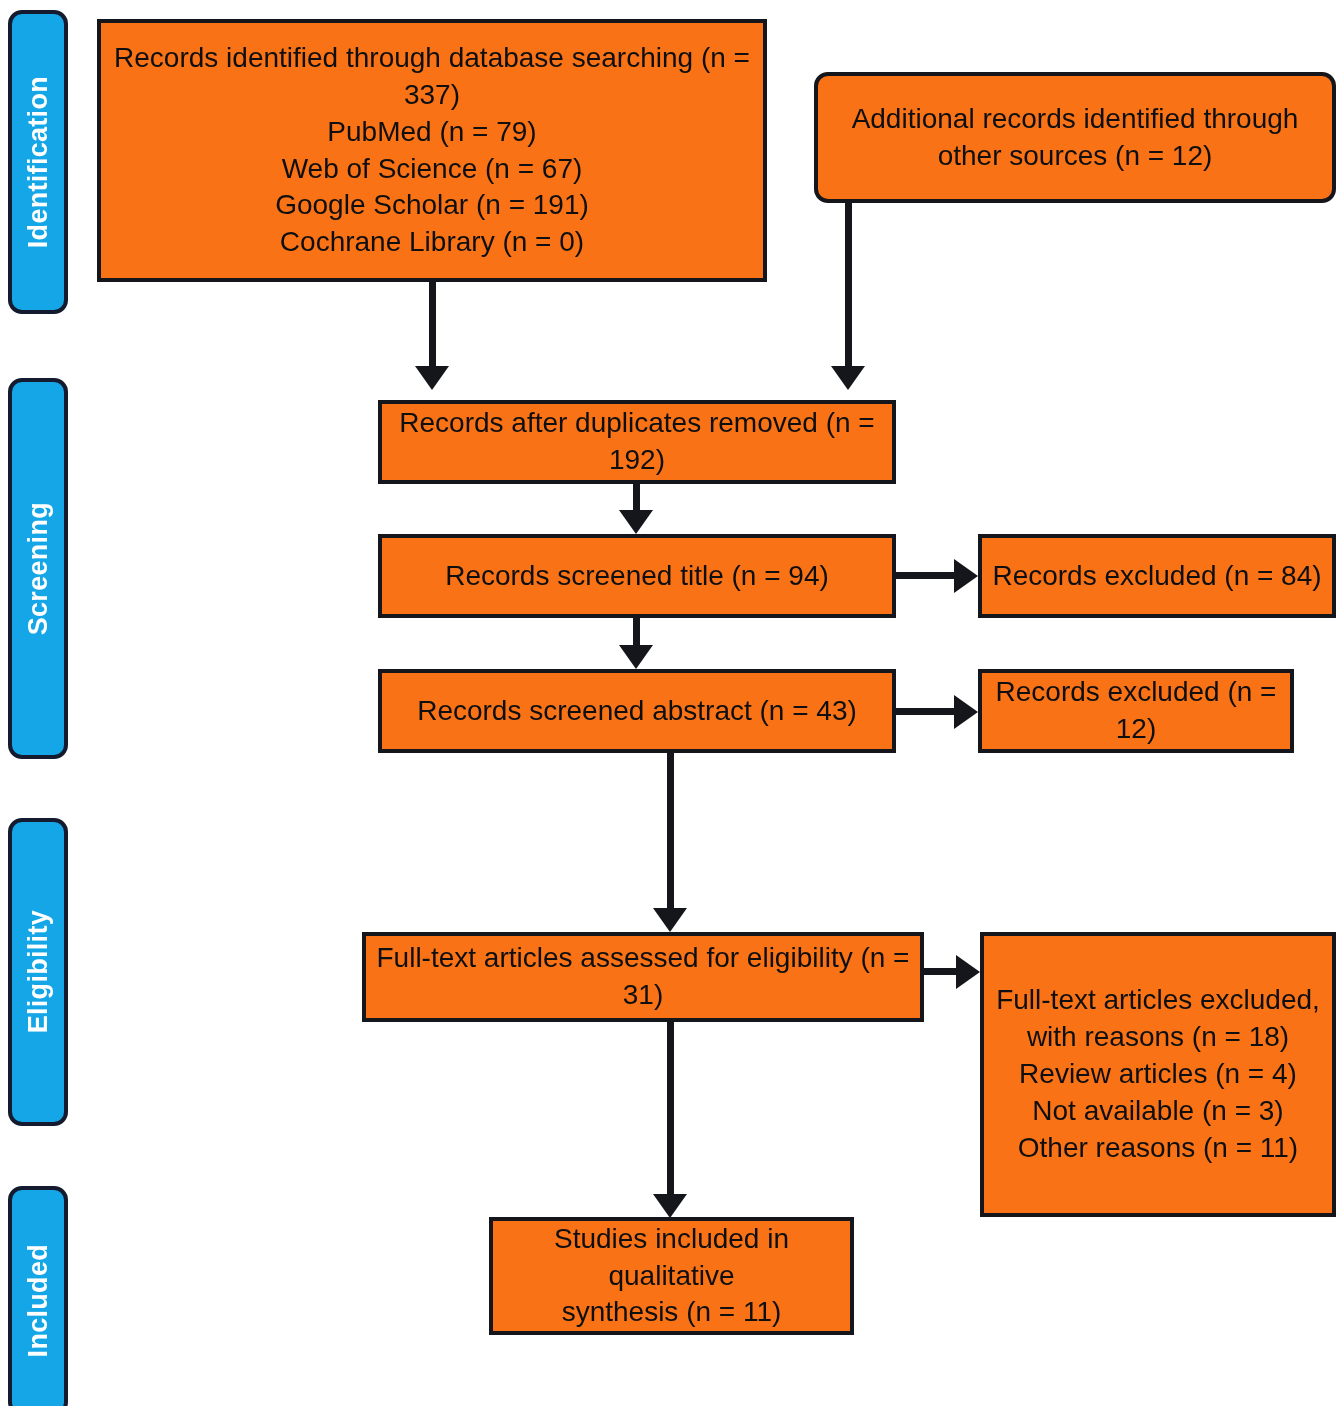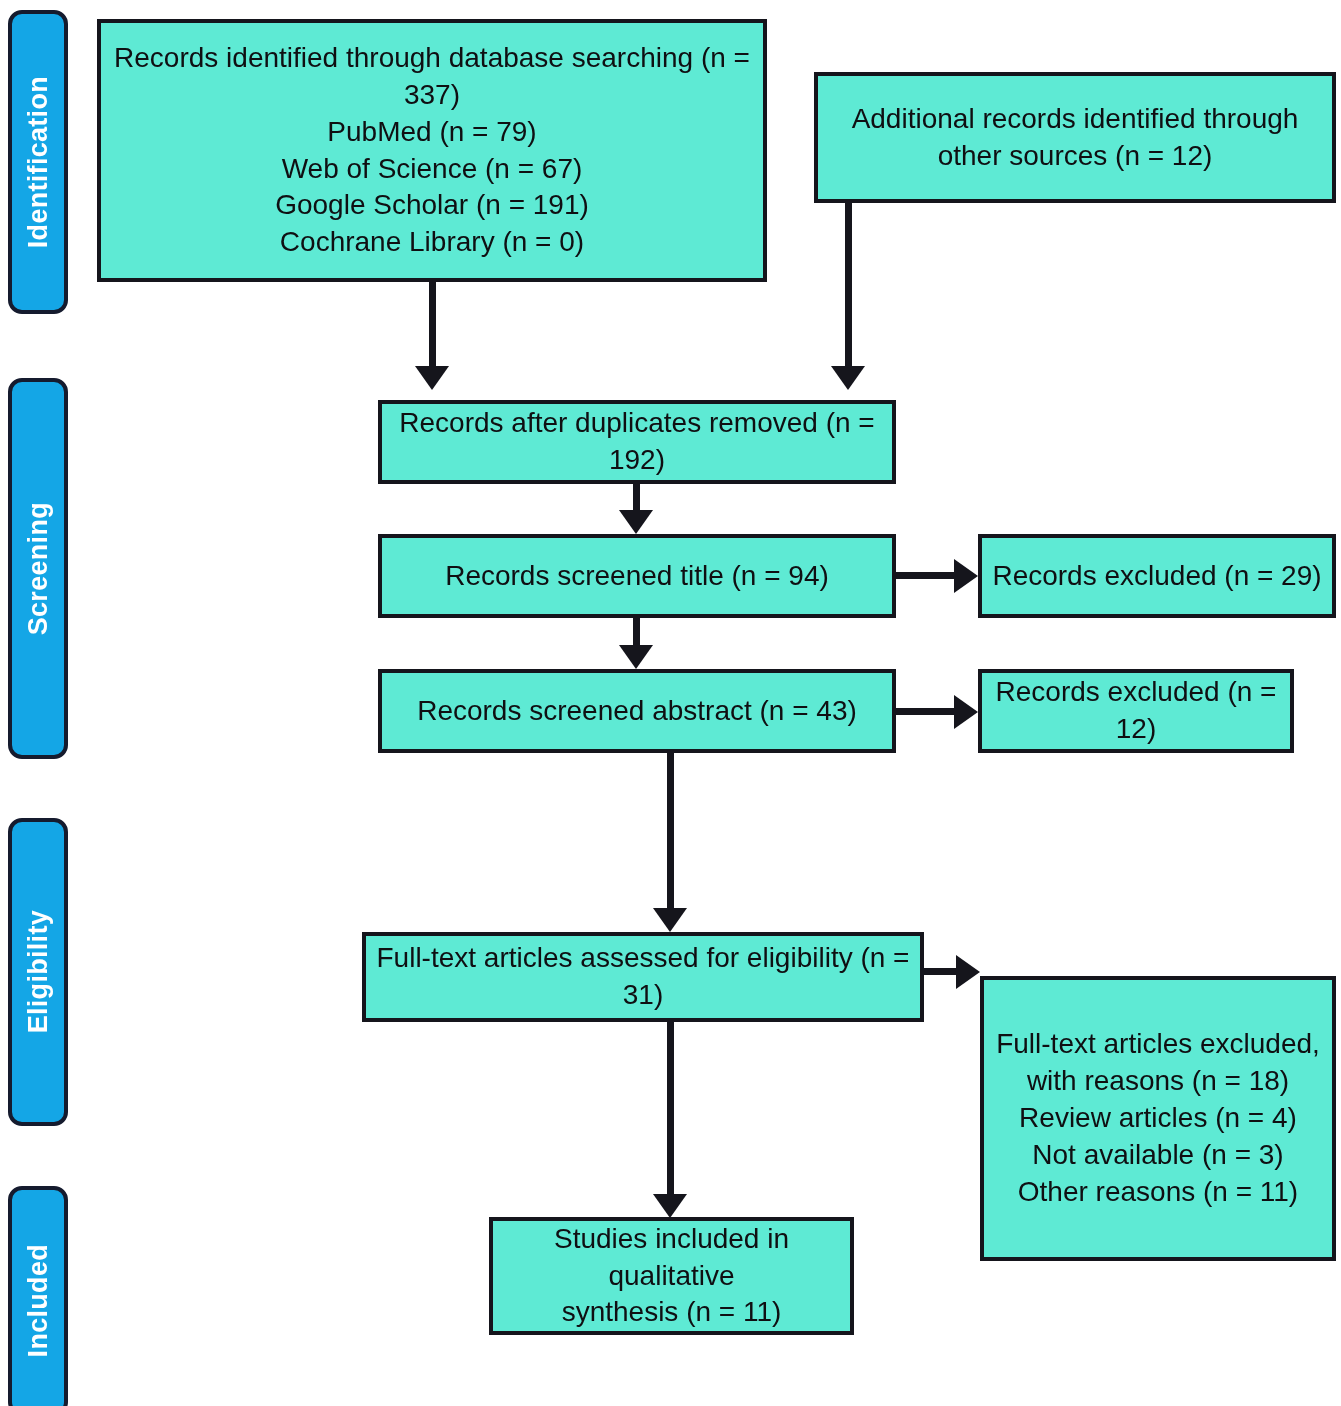--- a/index.html
+++ b/index.html
@@ -41,47 +41,47 @@
     font-family: "Liberation Sans", sans-serif;
   }
   #tab-identification { top: 10px;   height: 304px; }
   #tab-screening      { top: 378px;  height: 381px; }
   #tab-eligibility    { top: 818px;  height: 308px; }
   #tab-included       { top: 1186px; height: 230px; }
 
   
   .flow-box {
     position: absolute;
-    background: #5eead4;
+    background: #f97316;
     border: 4px solid #15151C;
     box-sizing: border-box;
     display: flex;
     align-items: center;
     justify-content: center;
     text-align: center;
     padding: 4px 10px;
     z-index: 3;
   }
   .flow-box .box-text {
     font-size: 28px;
     line-height: 1.32;
     color: #0f0f12;
     white-space: pre-line;
     font-family: "Liberation Sans", sans-serif;
   }
 
   #box-db-search       { left: 97px;  top: 19px;   width: 670px; height: 263px; }
-  #box-other-sources   { left: 814px; top: 72px;   width: 522px; height: 131px; }
+  #box-other-sources   { left: 814px; top: 72px;   width: 522px; height: 131px; border-radius: 14px; }
   #box-duplicates      { left: 378px; top: 400px;  width: 518px; height: 84px;  }
   #box-screened-title  { left: 378px; top: 534px;  width: 518px; height: 84px;  }
   #box-excluded-51     { left: 978px; top: 534px;  width: 358px; height: 84px;  }
   #box-screened-abs    { left: 378px; top: 669px;  width: 518px; height: 84px;  }
   #box-excluded-12     { left: 978px; top: 669px;  width: 316px; height: 84px;  }
   #box-fulltext-assess { left: 334px; top: 932px;  width: 562px; height: 90px; margin-left: 28px;  }
-  #box-fulltext-excl   { left: 980px; top: 932px;  width: 356px; height: 285px; margin-top: 44px; }
+  #box-fulltext-excl   { left: 980px; top: 932px;  width: 356px; height: 285px; }
   #box-included        { left: 489px; top: 1217px; width: 365px; height: 118px; }
 
   
   .conn {
     position: absolute;
     background: #15151C;
     z-index: 1;
   }
   .v-line { width: 7px; }
   .h-line { height: 7px; }
@@ -165,21 +165,21 @@
 
   <div class="flow-box" id="box-duplicates">
     <span class="box-text">Records after duplicates removed (n = 192)</span>
   </div>
 
   <div class="flow-box" id="box-screened-title">
     <span class="box-text">Records screened title (n = 94)</span>
   </div>
 
   <div class="flow-box" id="box-excluded-51">
-    <span class="box-text">Records excluded (n = 29)</span>
+    <span class="box-text">Records excluded (n = 84)</span>
   </div>
 
   <div class="flow-box" id="box-screened-abs">
     <span class="box-text">Records screened abstract (n = 43)</span>
   </div>
 
   <div class="flow-box" id="box-excluded-12">
     <span class="box-text">Records excluded (n = 12)</span>
   </div>
 

